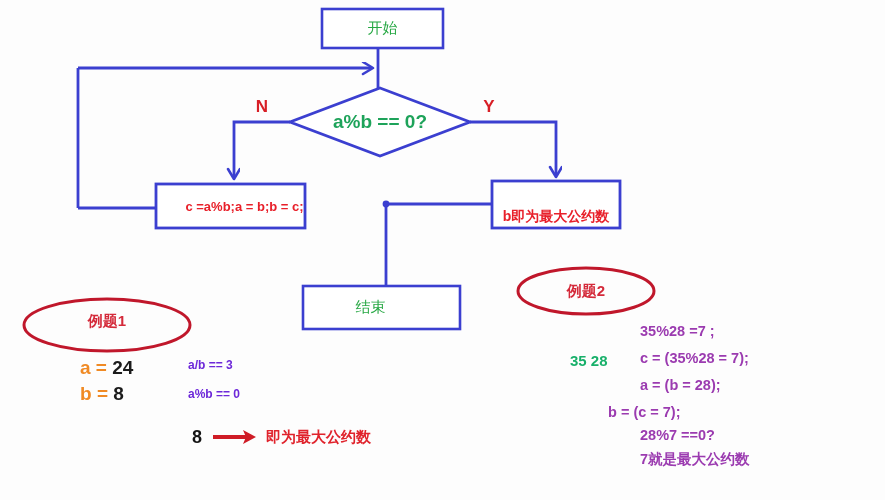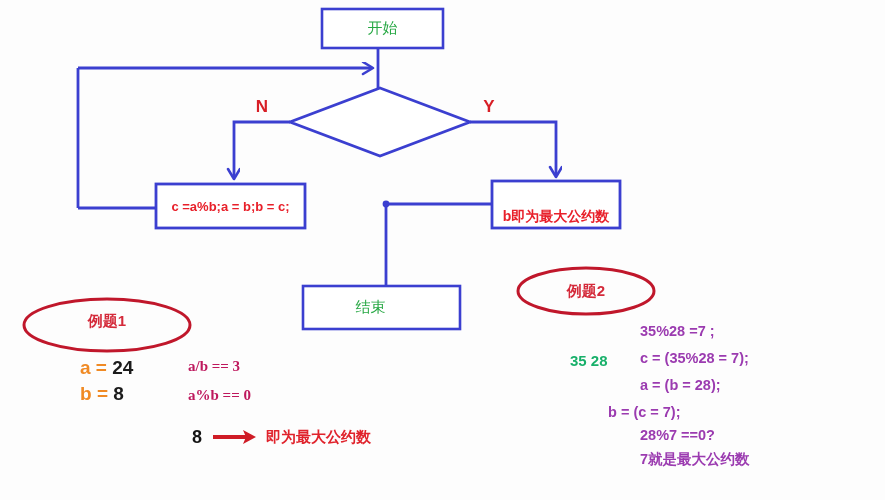--- a/index.html
+++ b/index.html
@@ -63,23 +63,22 @@
     font-weight: bold;
   }
   .ex1-var {
     font-size: 19px;
     color: #f08a24;
   }
   .ex1-var .num {
     color: #1b1b1b;
   }
   .ex1-expr {
-    font-size: 15px;
-    color: #be185d;
-    font-family: Liberation Serif, serif;
+    font-size: 12px;
+    color: #6d28d9;
   }
   .ex1-res-num {
     font-size: 18px;
     color: #141414;
   }
   .ex1-res-text {
     font-size: 15px;
     color: #e0232c;
   }
   .ex2-pair {
@@ -132,26 +131,27 @@
 
     <ellipse cx="107" cy="325" rx="83" ry="26" fill="none" stroke="#c0172b" stroke-width="3"></ellipse>
 
     <ellipse cx="586" cy="291" rx="68" ry="23" fill="none" stroke="#c0172b" stroke-width="3"></ellipse>
 
     <line x1="213" y1="437" x2="252" y2="437" stroke="#cf1c26" stroke-width="4.2" marker-end="url(#arrowRed)"></line>
   </svg>
 
   <div class="node-label box-start-label" style="left:322px; top:9px; width:121px; height:39px;">开始</div>
 
+  <div class="node-label diamond-label" style="left:290px; top:100px; width:180px; height:44px;">a%b == 0?</div>
 
   <div class="node-label branch-label" style="left:248px; top:95px; width:28px; height:24px;">N</div>
 
   <div class="node-label branch-label" style="left:476px; top:95px; width:26px; height:24px;">Y</div>
 
-  <div class="node-label proc-label" style="left:156px; top:184px; width:149px; height:44px;">c =a%b;a = b;b = c;</div>
+  <div class="node-label proc-label" style="left:156px; top:184px; width:149px; height:44px;padding-left:14px;">c =a%b;a = b;b = c;</div>
 
   <div class="node-label proc-label" style="left:492px; top:193px; width:128px; height:47px; font-size:14px;">b即为最大公约数</div>
 
   <div class="node-label box-end-label" style="left:303px; top:286px; width:135px; height:43px;">结束</div>
 
   <div class="node-label ellipse-label" style="left:24px; top:299px; width:166px; height:44px;">例题1</div>
 
   <div class="txt ex1-var" style="left:80px; top:357px;">
     <span>a</span><span> = </span><span class="num">24</span>
   </div>

